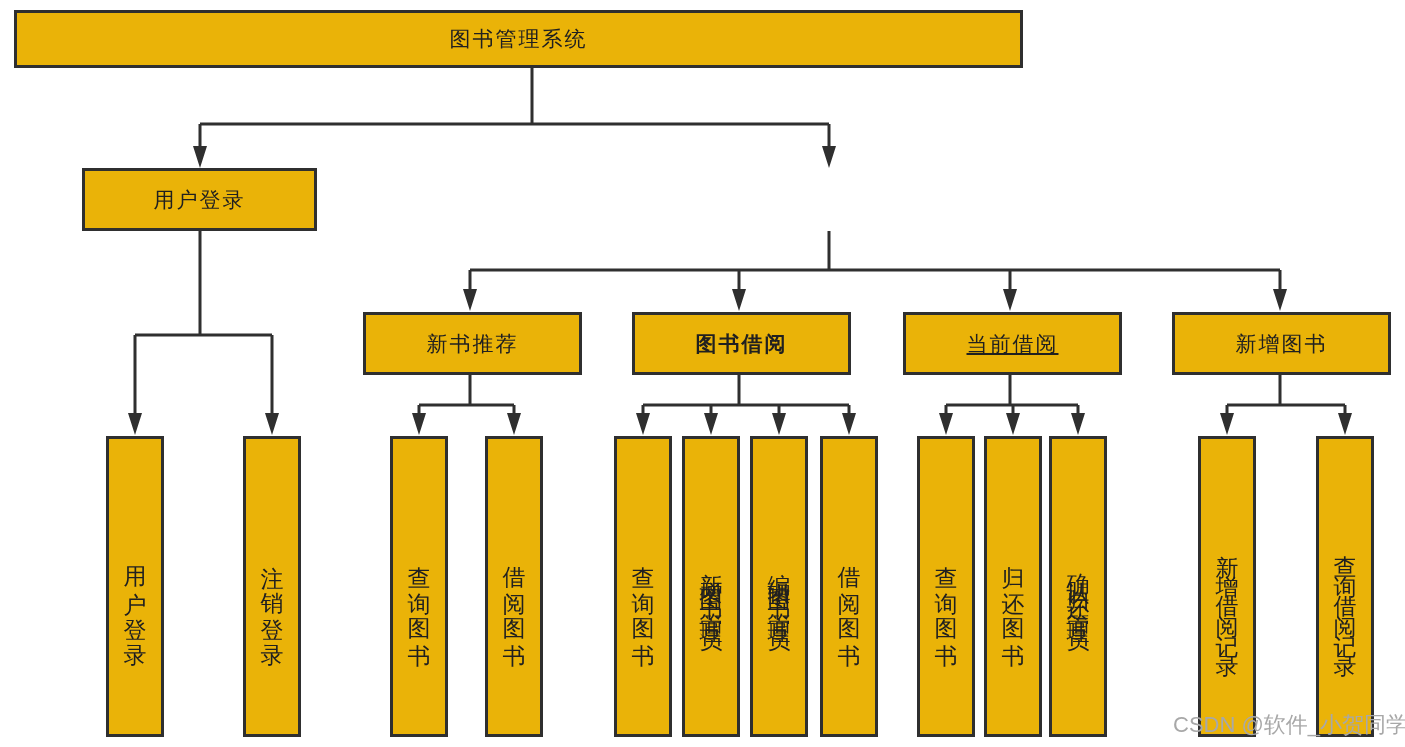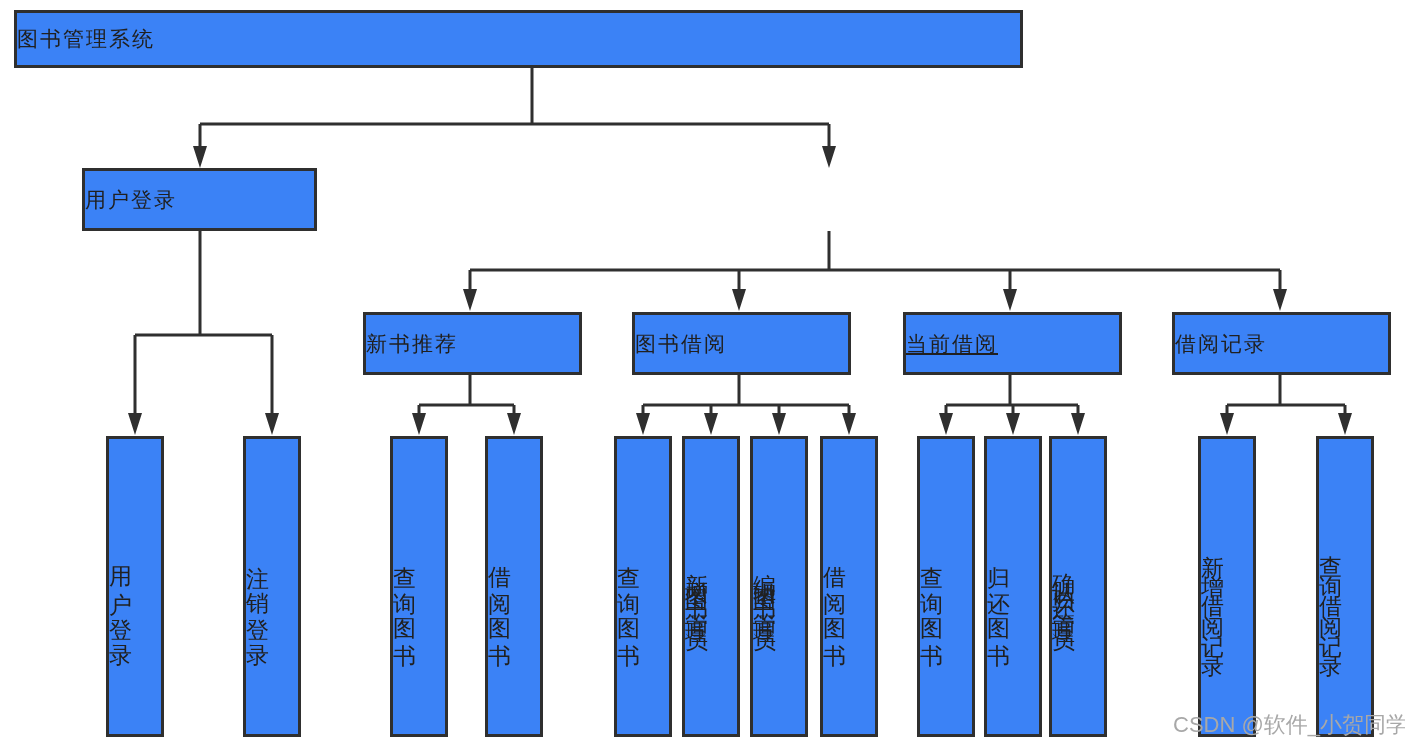--- a/index.html
+++ b/index.html
@@ -3,30 +3,30 @@
 <meta charset="utf-8">
 <style>
   html,body{margin:0;padding:0;background:#ffffff;}
   .stage{
     position:relative;width:1405px;height:747px;background:#ffffff;
     font-family:"Liberation Sans","DejaVu Sans",sans-serif;
     overflow:hidden;
   }
   .wires{position:absolute;left:0;top:0;width:1405px;height:747px;}
   .box{
-    position:absolute;box-sizing:border-box;background:#3b82f6;
+    position:absolute;box-sizing:border-box;background:#eab308;
     border:3px solid #2f2f2f;color:#202020;
-    display:flex;align-items:center;
+    display:flex;align-items:center;justify-content:center;
   }
   .hlabel{font-size:21px;letter-spacing:2px;white-space:nowrap;}
   .root{left:14px;top:10px;width:1009px;height:58px;}
   .b-user{left:82px;top:168px;width:235px;height:63px;}
   .b-mgmt{left:712px;top:168px;width:235px;height:63px;}
   .grp{top:312px;width:219px;height:63px;}
-  .g0{left:363px;} .g1{left:632px;} .g2{left:903px;text-decoration:underline;} .g3{left:1172px;}
+  .g0{left:363px;} .g1{left:632px;font-weight:bold;} .g2{left:903px;text-decoration:underline;} .g3{left:1172px;}
   .leaf{top:436px;width:58px;height:301px;}
   .l0{left:106px;}  .l1{left:243px;}  .l2{left:390px;}  .l3{left:485px;}
   .l4{left:614px;}  .l5{left:682px;}  .l6{left:750px;}  .l7{left:820px;}
   .l8{left:917px;}  .l9{left:984px;}  .l10{left:1049px;}
   .l11{left:1198px;} .l12{left:1316px;}
   .vtext{
     writing-mode:vertical-rl;text-orientation:mixed;
     font-size:23px;line-height:1;white-space:nowrap;color:#202020;
   }
   .sp26{letter-spacing:26px;margin-bottom:-26px;}
@@ -70,21 +70,21 @@
   <div class="box grp g0">
     <span class="hlabel">新书推荐</span>
   </div>
   <div class="box grp g1">
     <span class="hlabel">图书借阅</span>
   </div>
   <div class="box grp g2">
     <span class="hlabel">当前借阅</span>
   </div>
   <div class="box grp g3">
-    <span class="hlabel">借阅记录</span>
+    <span class="hlabel">新增图书</span>
   </div>
 
   <div class="box leaf l0">
     <span class="vtext sp26">用户登录</span>
   </div>
   <div class="box leaf l1">
     <span class="vtext sp26">注销登录</span>
   </div>
 
   <div class="box leaf l2">

